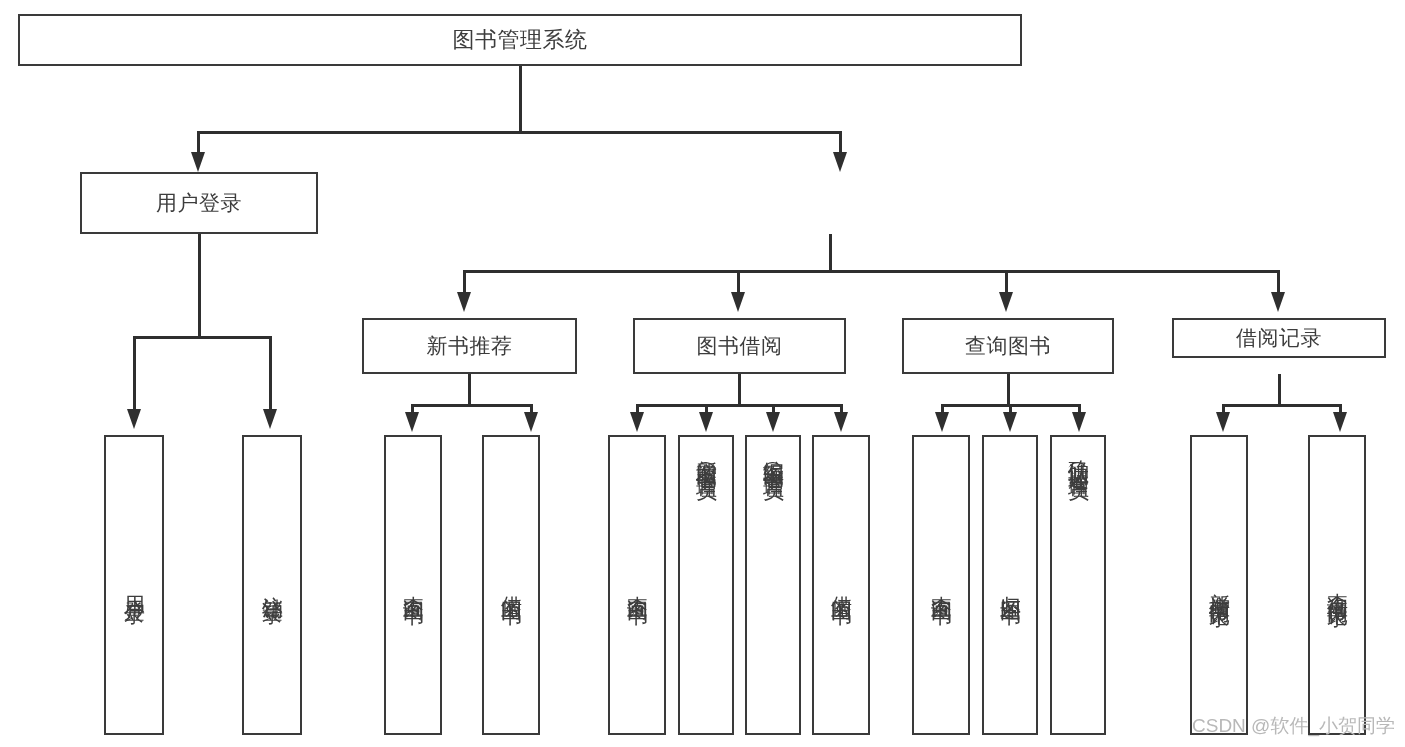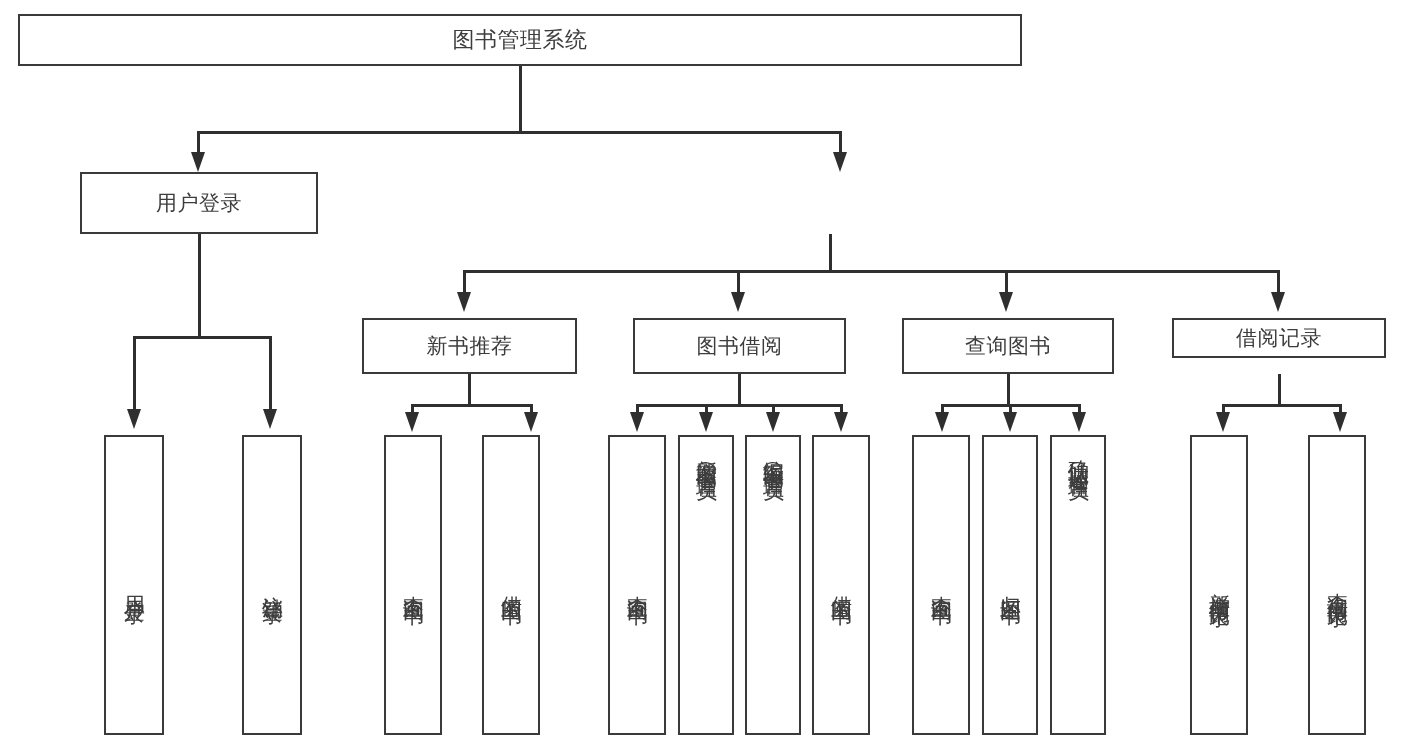--- a/index.html
+++ b/index.html
@@ -202,14 +202,15 @@
     <span class="vlabel">确认归还（管理员）</span>
   </div>
 
   <div class="box vbox center-v" style="left:1190px; top:435px; width:58px; height:300px;">
     <span class="vlabel">新增借阅记录</span>
   </div>
   <div class="box vbox center-v" style="left:1308px; top:435px; width:58px; height:300px;">
     <span class="vlabel">查询借阅记录</span>
   </div>
 
+  <div id="watermark" style="left:1192px; top:713px;">CSDN @软件_小贺同学</div>
 
 </div>
 
 </body></html>

